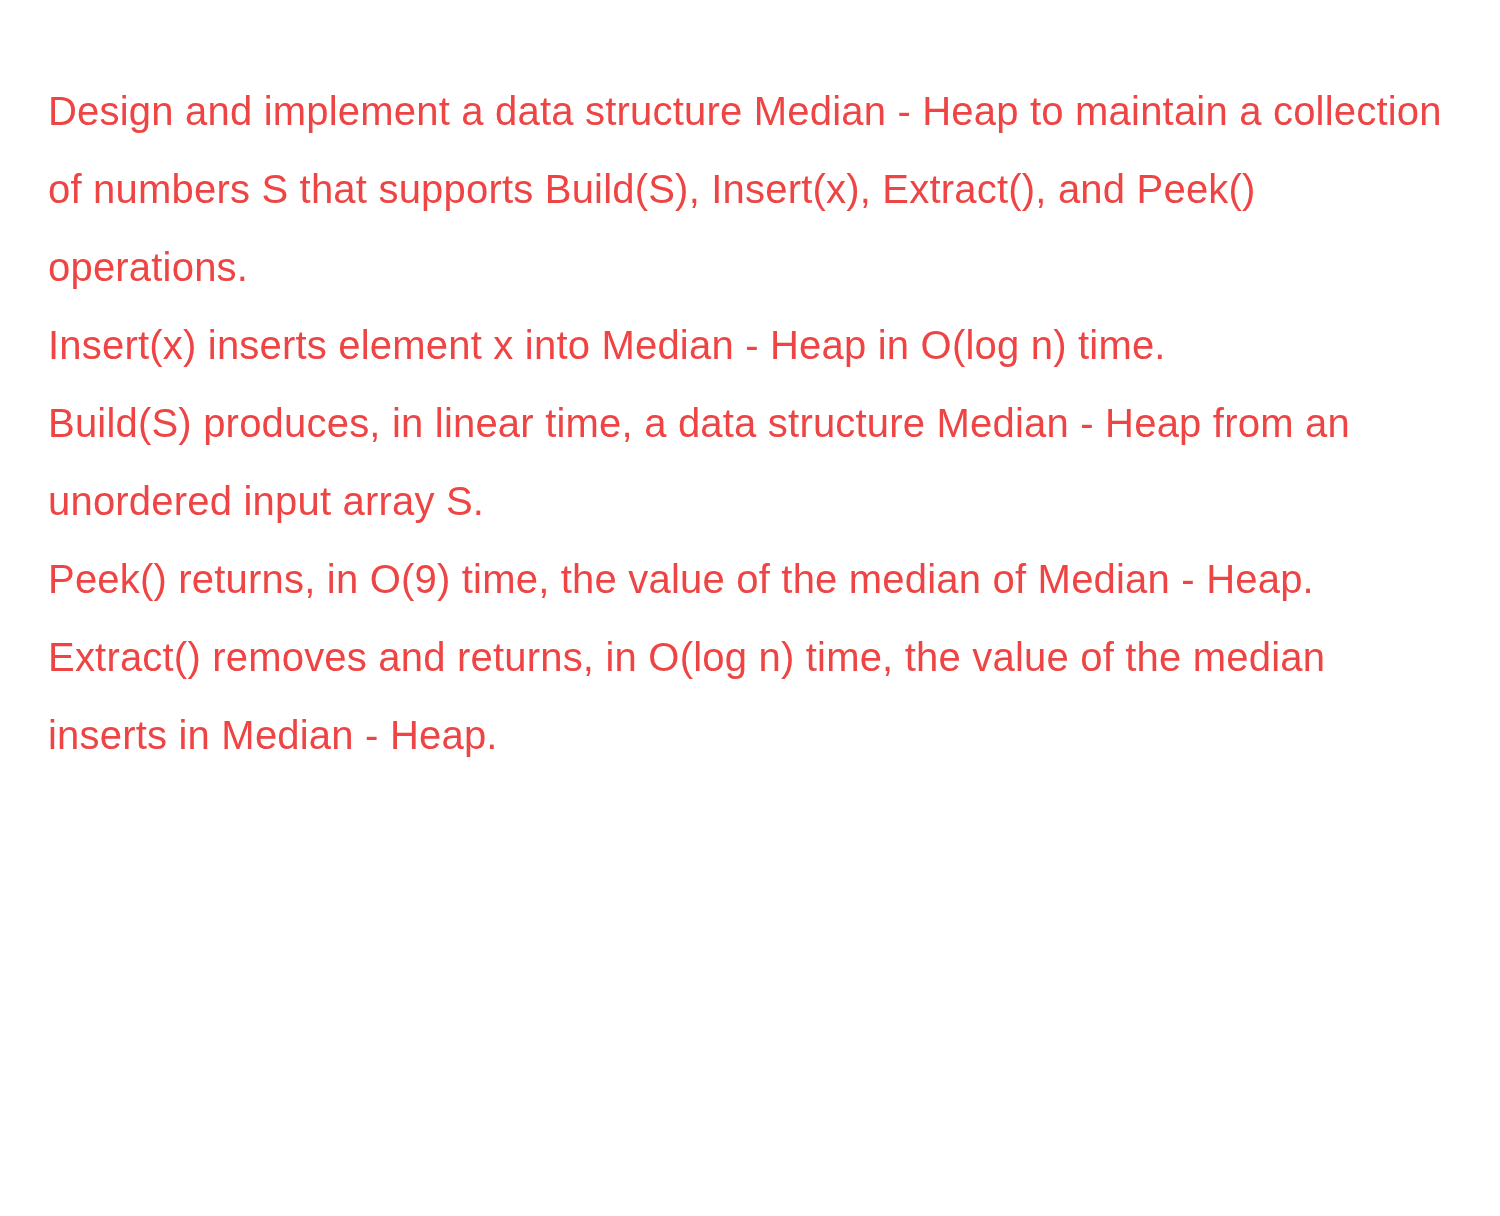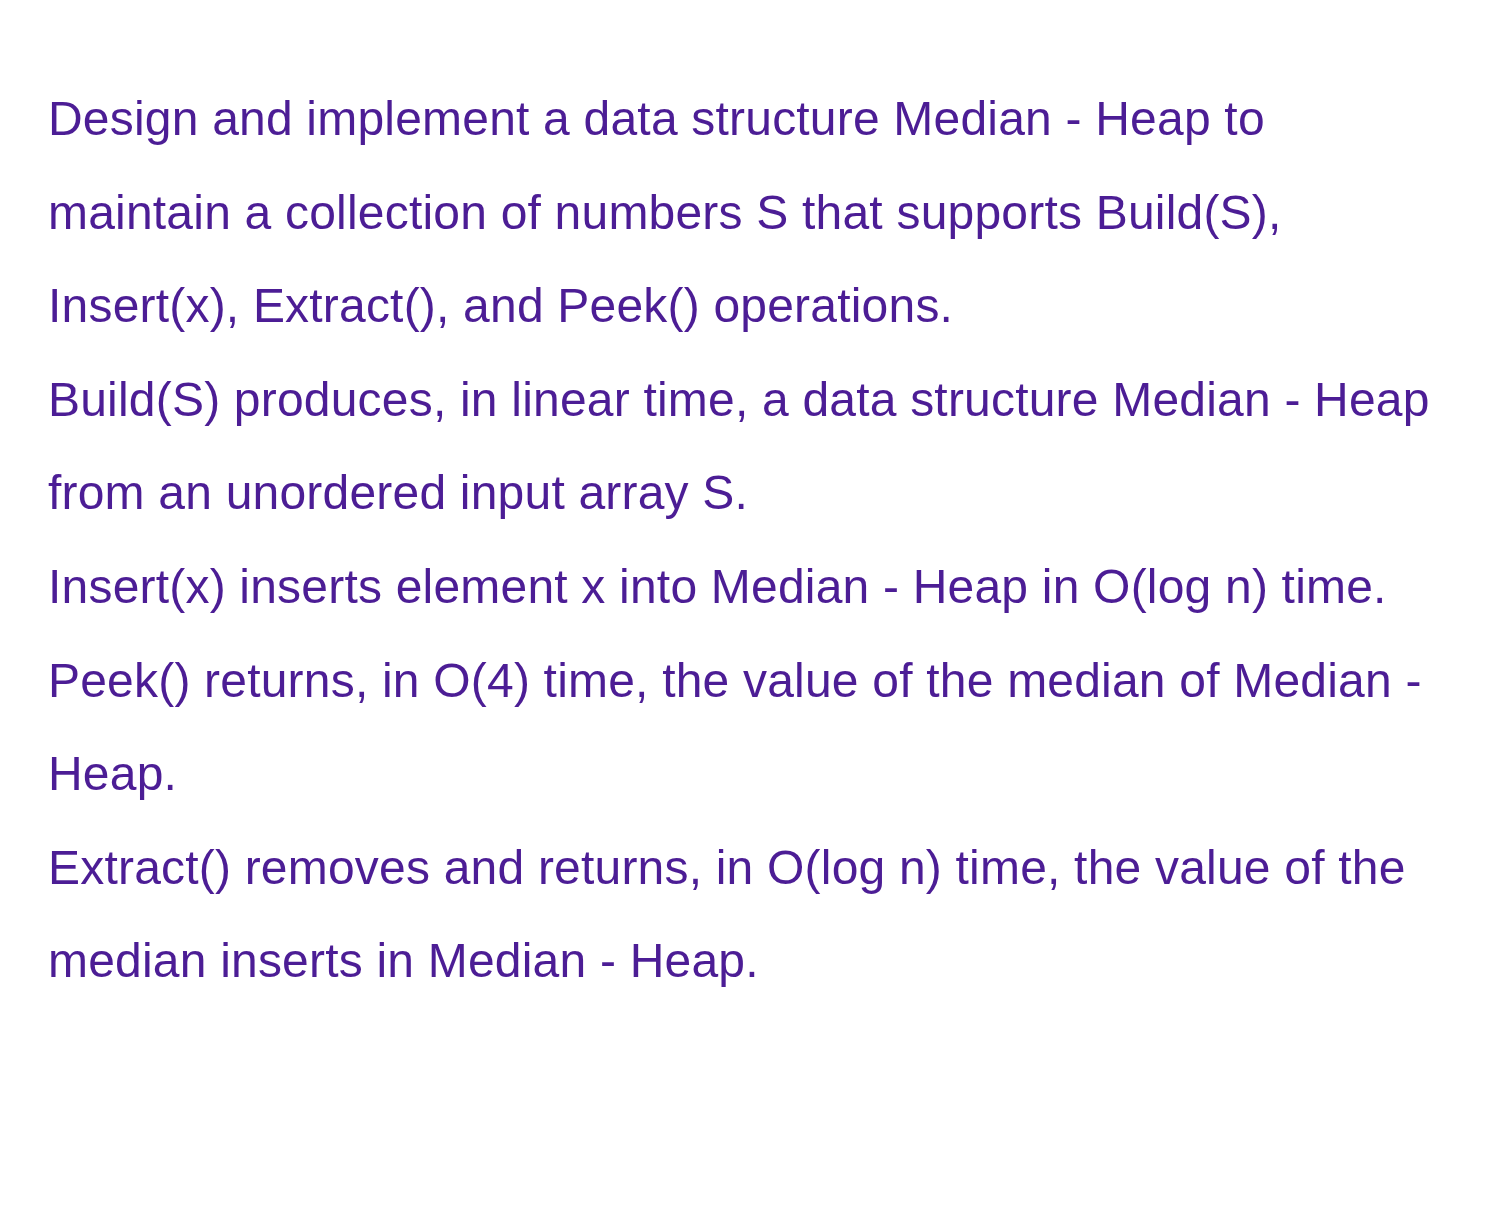--- a/index.html
+++ b/index.html
@@ -13,34 +13,34 @@
     background: #ffffff;
     font-family: -apple-system, BlinkMacSystemFont, "Segoe UI", Helvetica, Arial, sans-serif;
     overflow: hidden;
   }
   .page {
     padding: 72px 48px 48px 48px;
     width: 100%;
     height: 100%;
   }
   .content {
-    color: #4c1d95;
-    font-size: 48px;
+    color: #ef4444;
+    font-size: 40px;
     line-height: 1.95;
     letter-spacing: 0.2px;
     font-weight: 400;
   }
   .p {
     margin: 0;
   }
 </style>
 </head>
 <body>
 
 <div class="page">
   <div class="content">
     <p class="p">Design and implement a data structure Median - Heap to maintain a collection of numbers S that supports Build(S), Insert(x), Extract(), and Peek() operations.</p>
+    <p class="p">Insert(x) inserts element x into Median - Heap in O(log n) time.</p>
     <p class="p">Build(S) produces, in linear time, a data structure Median - Heap from an unordered input array S.</p>
-    <p class="p">Insert(x) inserts element x into Median - Heap in O(log n) time.</p>
-    <p class="p">Peek() returns, in O(4) time, the value of the median of Median - Heap.</p>
+    <p class="p">Peek() returns, in O(9) time, the value of the median of Median - Heap.</p>
     <p class="p">Extract() removes and returns, in O(log n) time, the value of the median inserts in Median - Heap.</p>
   </div>
 </div>
 
 </body></html>

